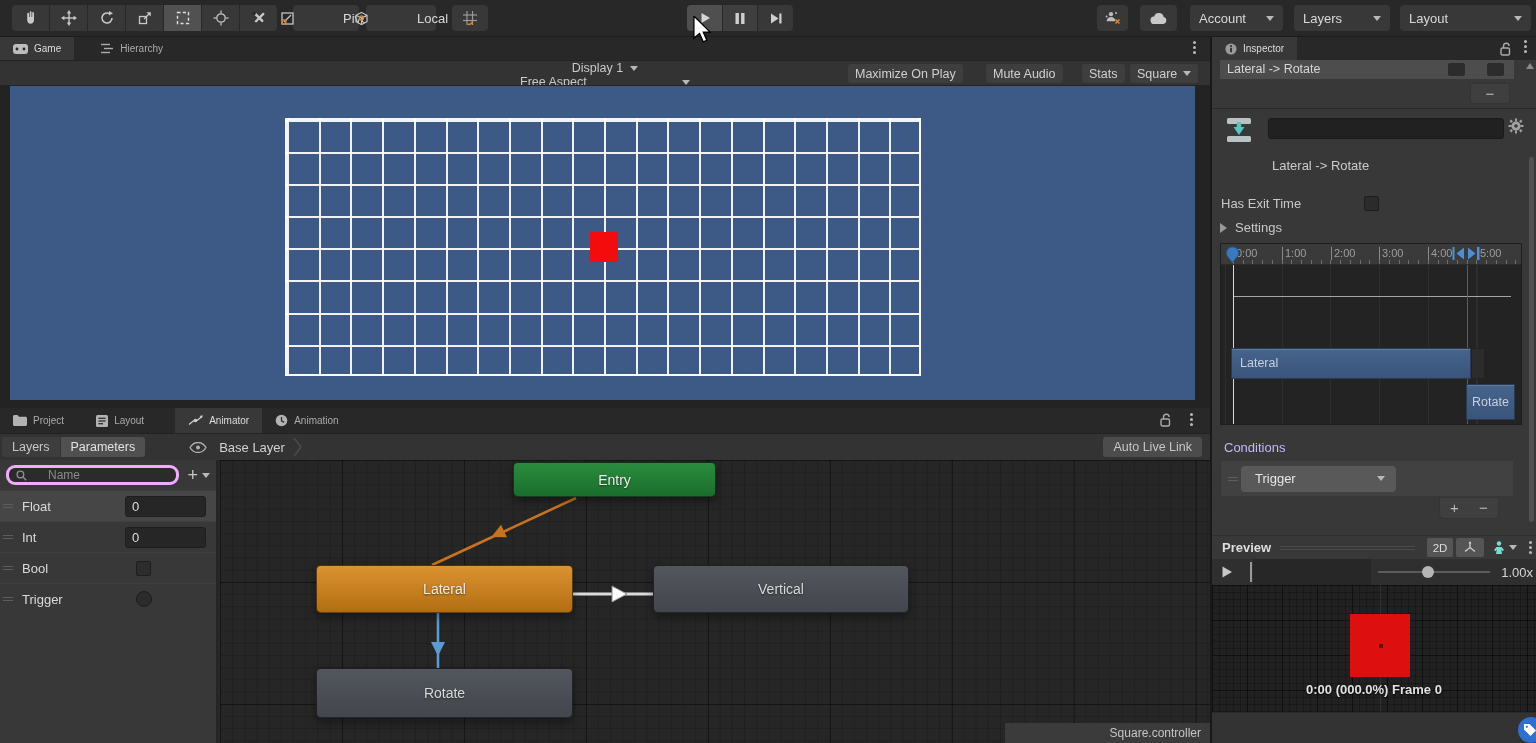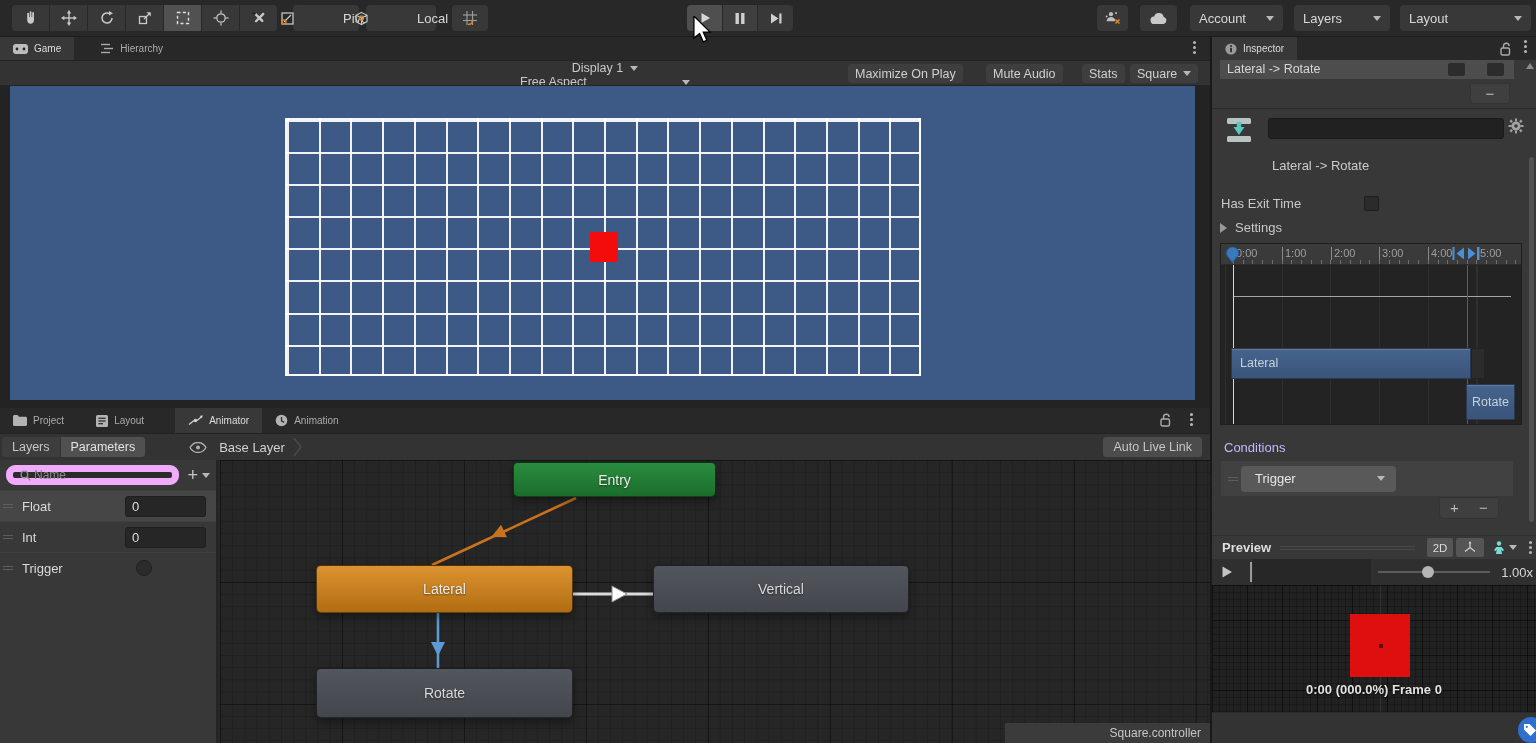--- a/index.html
+++ b/index.html
@@ -34,21 +34,21 @@
       repeating-linear-gradient(to right, rgba(255,255,255,.92) 0 2px, transparent 2px 31.7px),
       repeating-linear-gradient(to bottom, rgba(255,255,255,.92) 0 2px, transparent 2px 32.1px); }
   .red-square { position:absolute; left:580px; top:146px; width:28px; height:30px; background:#f40c0c; }
 
   
   .anim-toolbar { position:absolute; left:0; top:25px; width:100%; height:27px; background:#333333; border-top:1px solid #222; display:flex; align-items:center; }
   .seg { height:20px; display:flex; align-items:center; padding:0 10px; font-size:12.5px; color:#c6c6c6; background:#3d3d3d; }
   .seg.on { background:#505050; color:#e2e2e2; }
   .params { position:absolute; left:0; top:52px; bottom:0; width:218px; background:#383838; border-right:2px solid #242424; }
   .searchrow { position:relative; height:30px; display:flex; align-items:center; padding:0 6px; }
-  .searchpill { flex:1; height:20px; background:#2b2b2b; border:7px solid #f0abfc; border-radius:9px; display:flex; align-items:center; padding:0 7px; gap:3px; }
+  .searchpill { flex:1; height:20px; background:#2b2b2b; border:3px solid #f0abfc; border-radius:9px; display:flex; align-items:center; padding:0 7px; gap:21px; }
   .searchpill input { background:transparent; border:none; outline:none; color:#cfcfcf; font-size:12px; width:100%; font-family:"Liberation Sans",sans-serif; }
   .searchpill input::placeholder { color:#8a8a8a; }
   .prow { position:relative; height:31px; display:flex; align-items:center; border-top:1px solid #3f3f3f; }
   .prow.hl { background:#464646; }
   .drag { width:10px; margin-left:3px; }
   .drag i { display:block; height:1px; background:#5d5d5d; margin:2px 0; }
   .pname { margin-left:9px; font-size:13px; color:#dadada; flex:1; }
   .pfield { width:81px; height:21px; background:#262626; border:1px solid #1e1e1e; border-radius:3px; color:#dedede; font-size:13px; padding:0 6px; margin-right:10px; font-family:"Liberation Sans",sans-serif; }
   .pcheck { width:15px; height:15px; background:#2c2c2c; border:1px solid #1d1d1d; border-radius:2px; margin-left:55px; }
   .pradio { width:16px; height:16px; background:#2c2c2c; border:1px solid #1d1d1d; border-radius:50%; margin-left:55px; }
@@ -464,20 +464,28 @@
         <span class="pname">Float</span>
         <input class="pfield" value="0" style="">
       </div>
       <div class="prow">
         <span class="drag">
             <i></i>
             <i></i>
           </span>
         <span class="pname">Int</span>
         <input class="pfield" value="0" style="">
+      </div>
+      <div class="prow">
+        <span class="drag">
+            <i></i>
+            <i></i>
+          </span>
+        <span class="pname">Bool</span>
+        <div class="pcheck" style="margin-right:65px;"></div>
       </div>
       <div class="prow">
         <span class="drag">
             <i></i>
             <i></i>
           </span>
         <span class="pname">Trigger</span>
         <div class="pradio" style="margin-right:64px;"></div>
       </div>
     </div>

